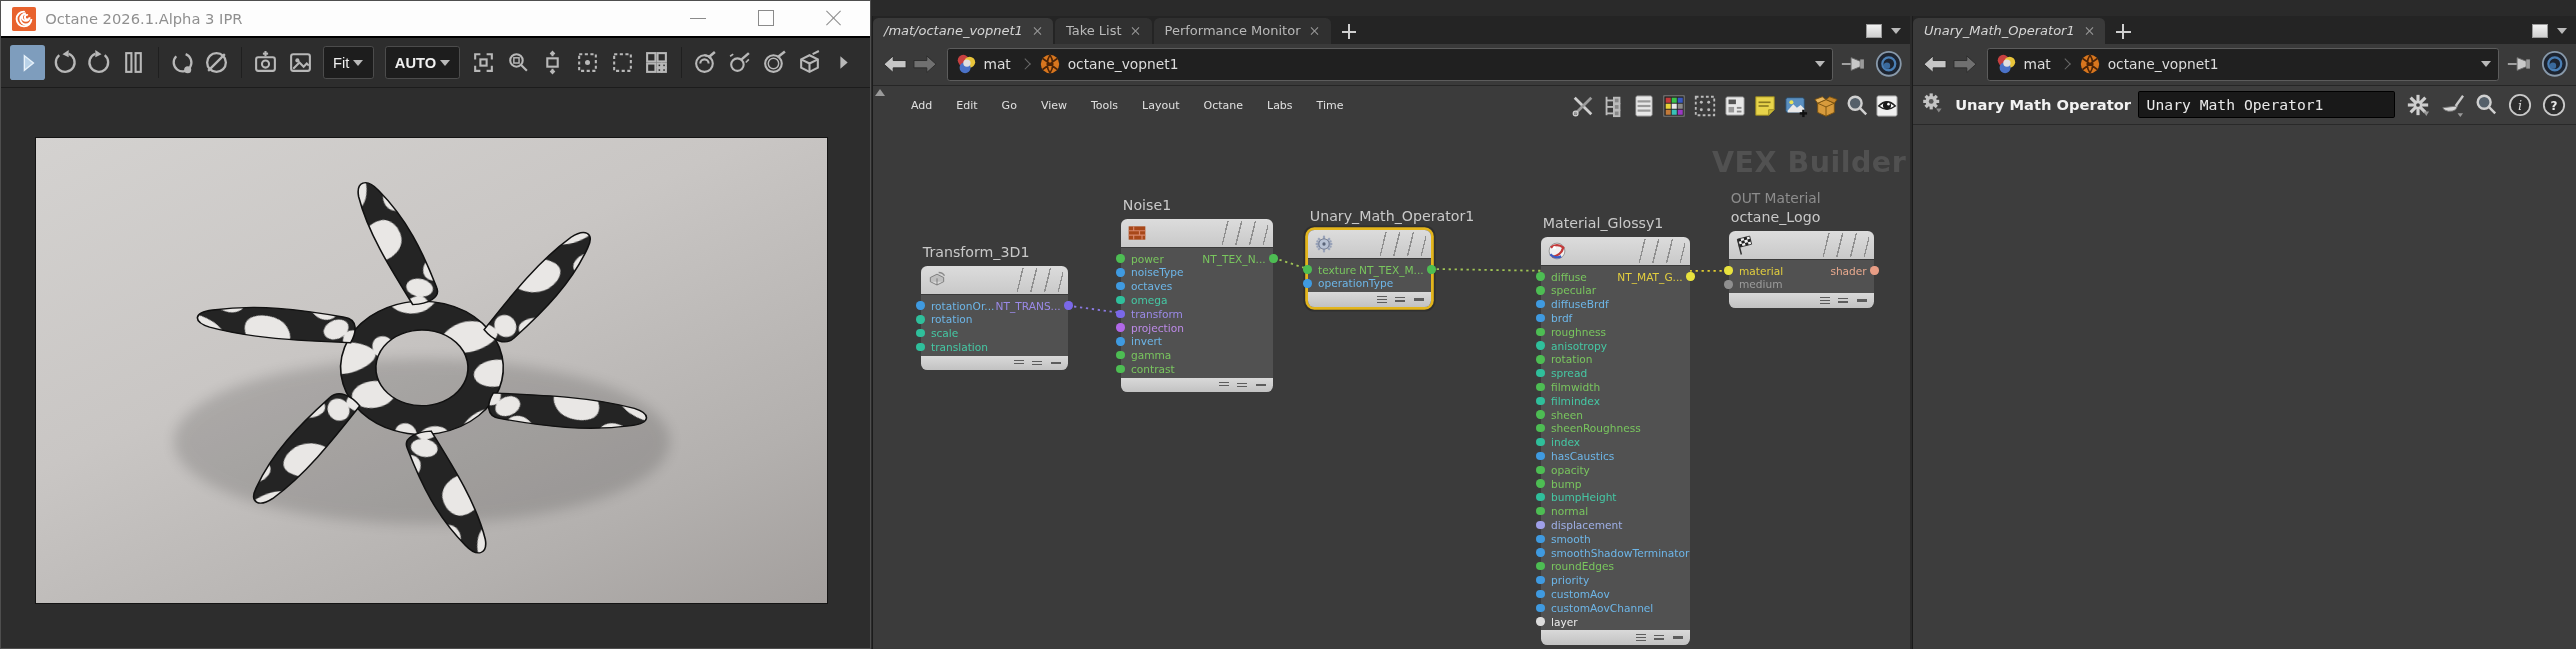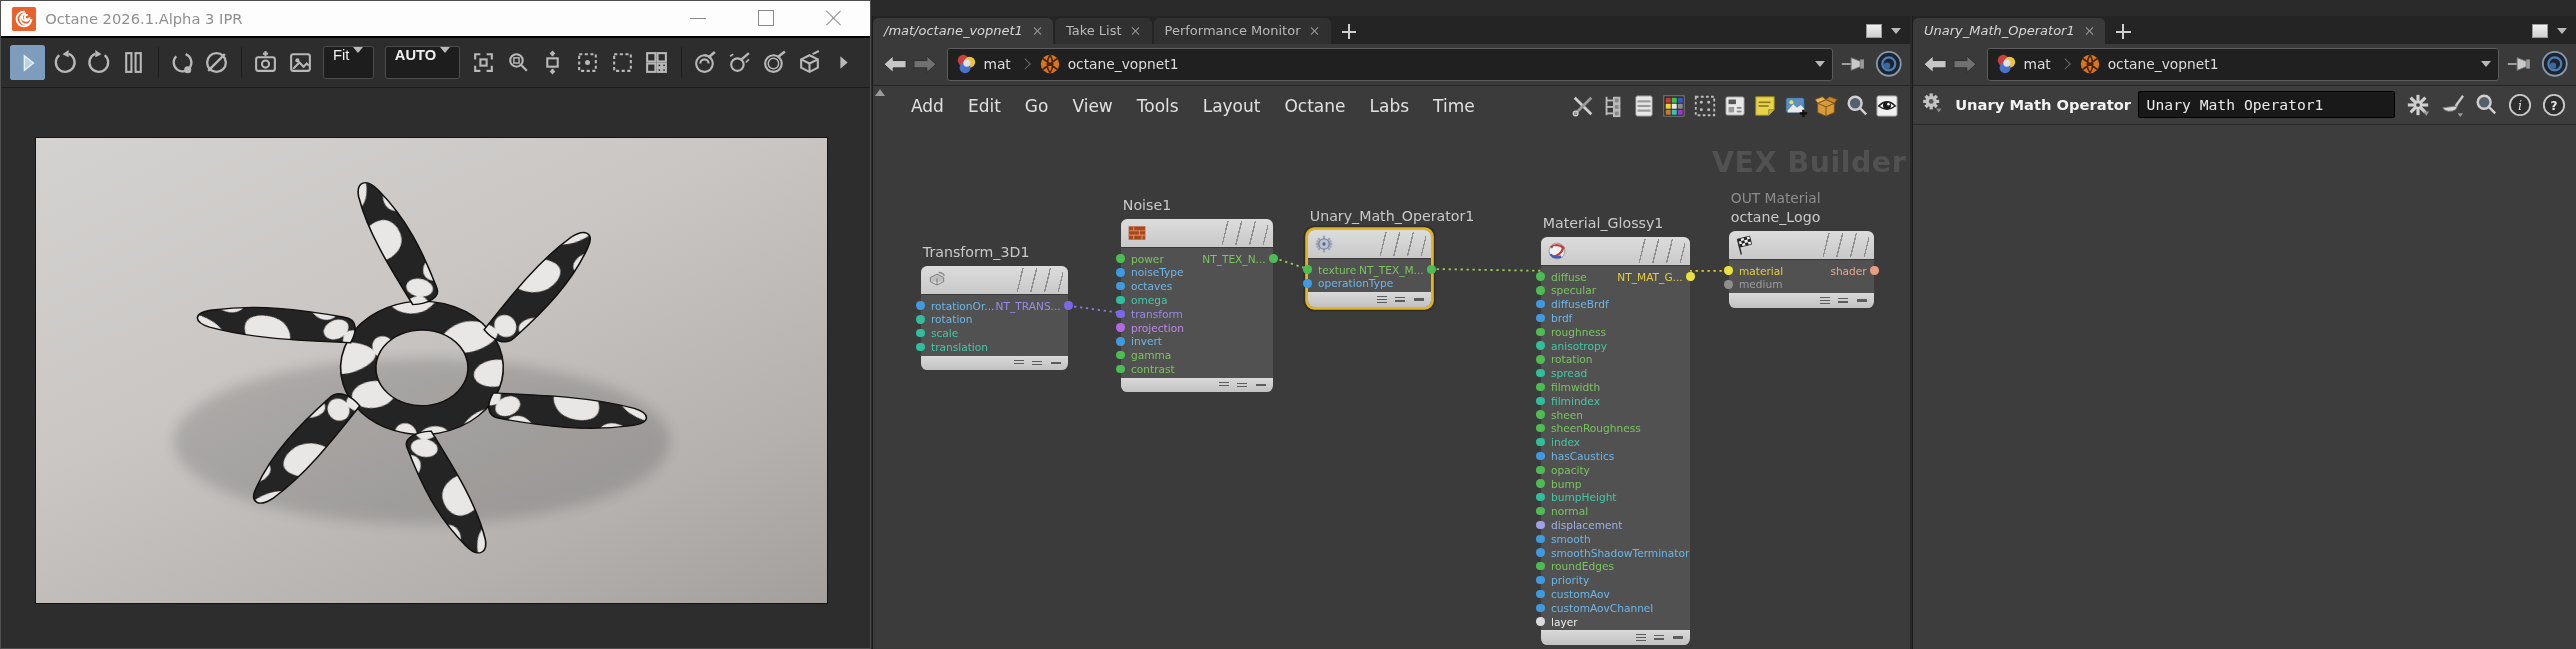--- a/index.html
+++ b/index.html
@@ -23,21 +23,21 @@
   .ow-ctl.close::before { transform:rotate(45deg);} .ow-ctl.close::after { transform:rotate(-45deg);}
   .ow-menubar { height:34px; background:#333; display:flex; align-items:center; padding-left:7.3px;
     border-bottom:0.9px solid #222; }
   .ow-menubar span { color:#e2e2e2; font-size:13.8px; padding:0 10px; }
   .ow-toolbar { height:50px; background:#2d2d2d; border-bottom:1.8px solid #1c1c1c; display:flex; align-items:center; gap:3.7px; padding-left:9.2px; }
   .tbi { width:31px; height:31px; display:flex; align-items:center; justify-content:center; }
   .tbi svg { width:25px; height:25px; }
   .tb-sep { width:0.9px; height:31px; background:#1f1f1f; margin:0 4.6px; }
   .play-btn { width:35px; height:35px; background:#7e9dbd; border-radius:2.8px; display:flex; align-items:center; justify-content:center; }
   .dd-btn { height:33px; background:#1d1d1d; border:0.9px solid #4c4c4c; border-radius:2.8px; color:#f0f0f0;
-    display:flex; gap:4px; padding:0 9.2px; margin:0 3.7px; font-size:14.7px; }
+    display:flex; align-items:center; gap:4px; padding:0 9.2px; margin:0 3.7px; font-size:14.7px; }
   .dd-btn.bold { font-weight:bold; }
   .caret-d { width:0; height:0; border-left:5.5px solid transparent; border-right:5.5px solid transparent; border-top:6.4px solid #b9b9b9; }
   .ow-viewport { position:absolute; left:0; top:125px; width:869px; height:489px; background:#2d2d2d; }
   .render-area { position:absolute; left:34px; top:11px; width:793px; height:467px;
     border:1.8px solid #141414;
     background:linear-gradient(155deg,#d4d2d0 0%,#c9c6c4 40%,#b3b0ae 78%,#a39f9d 100%); overflow:hidden; }
   .ow-statusbar { position:absolute; left:0; top:613px; width:869px; height:34px; background:#333;
     border-top:0.9px solid #585858; display:flex; align-items:center; padding-left:7.3px; }
   .ow-status-text { color:#cfcfcf; font-size:13.3px; white-space:nowrap; }
   .progress { position:relative; width:75px; height:15.6px; border:0.9px solid #c3c3c3; background:#272727; margin-left:3.7px; }
@@ -62,21 +62,21 @@
   .tabbar-right { margin-left:auto; display:flex; align-items:center; gap:9.2px; padding:0 9.2px 5.5px 0; }
   .sq-icon { width:15.6px; height:13.8px; background:linear-gradient(180deg,#f2f2f2,#cfcfcf); border:0.9px solid #999; }
   .pathbar { height:42px; background:#3a3a3a; border-bottom:0.9px solid #262626; display:flex; align-items:center; padding:0 7.3px; }
   .nav-arrow { width:24px; height:18.4px; margin:0 2.8px; }
   .path-field { flex:1; height:33px; background:#202020; border:0.9px solid #5c5c5c; border-radius:2.8px;
     display:flex; align-items:center; padding:0 7.3px; gap:6.4px; margin:0 7.3px; }
   .path-field .crumb { color:#dcdcdc; font-size:13.8px; }
   .crumb-sep { width:8.3px; height:8.3px; border-top:1.8px solid #6a6a6a; border-right:1.8px solid #6a6a6a; transform:rotate(45deg); margin:0 3.7px; }
   .pf-caret { margin-left:auto; }
   .menubar { height:40px; display:flex; align-items:center; padding-left:26px; position:relative; }
-  .menubar .mitem { color:#e0e0e0; font-size:17px; padding:0 12px; }
+  .menubar .mitem { color:#e0e0e0; font-size:11px; padding:0 12px; }
   .collapse-tri { position:absolute; left:1.8px; top:3.7px; width:0; height:0;
     border-left:5.5px solid transparent; border-right:5.5px solid transparent; border-bottom:7.3px solid #9a9a9a; }
   .icon-cluster { margin-left:auto; display:flex; align-items:center; gap:6.4px; padding-right:11px; }
   .icon-cluster .ci { width:24px; height:24px; }
   .ci svg { width:24px; height:24px; }
 
   
   .network-pane { left:872px; width:1038px; background:#3b3b3b; border-left:1.8px solid #1b1b1b; }
   .network-canvas { position:absolute; left:0; top:110px; right:0; bottom:0; background:#3b3b3b; overflow:hidden; }
   .watermark { position:absolute; left:839px; top:20px; font-size:28.5px; font-weight:bold; color:#515151; letter-spacing:0.5px; }

